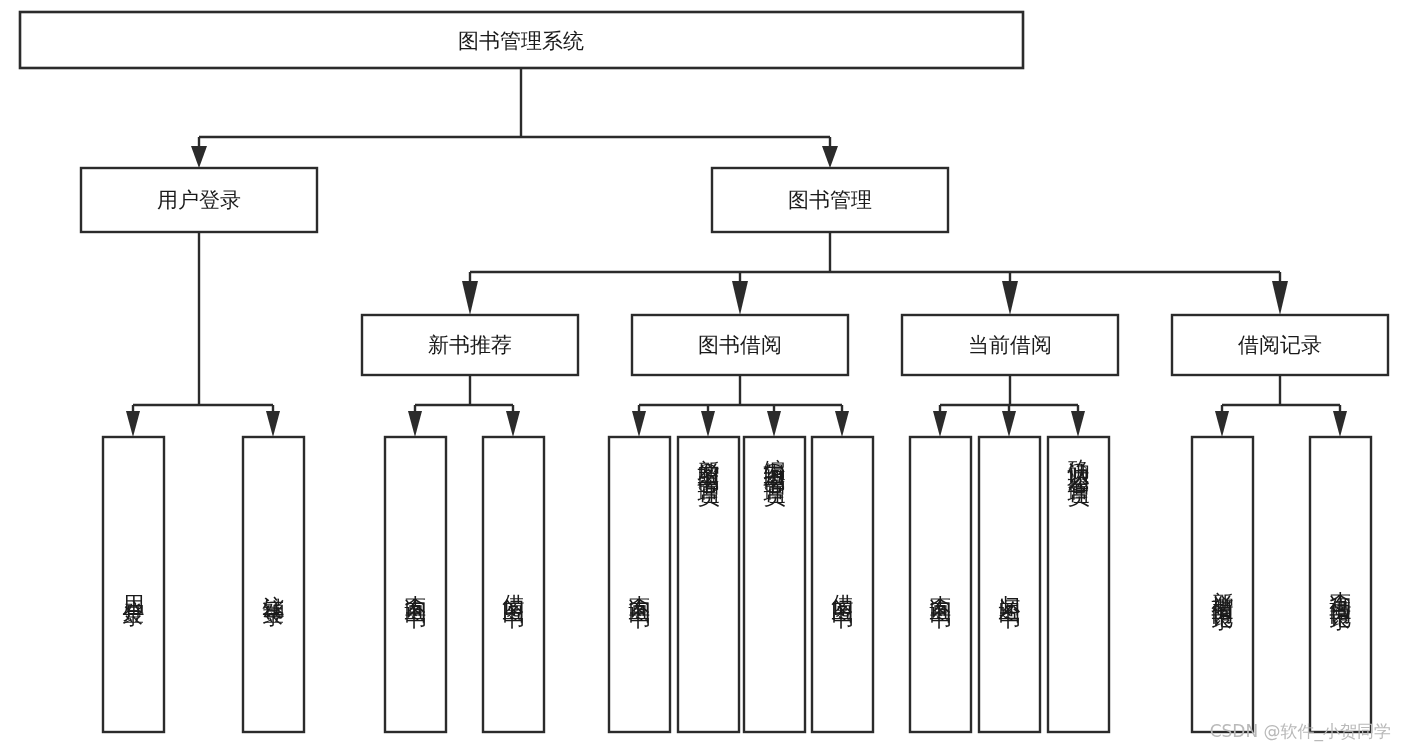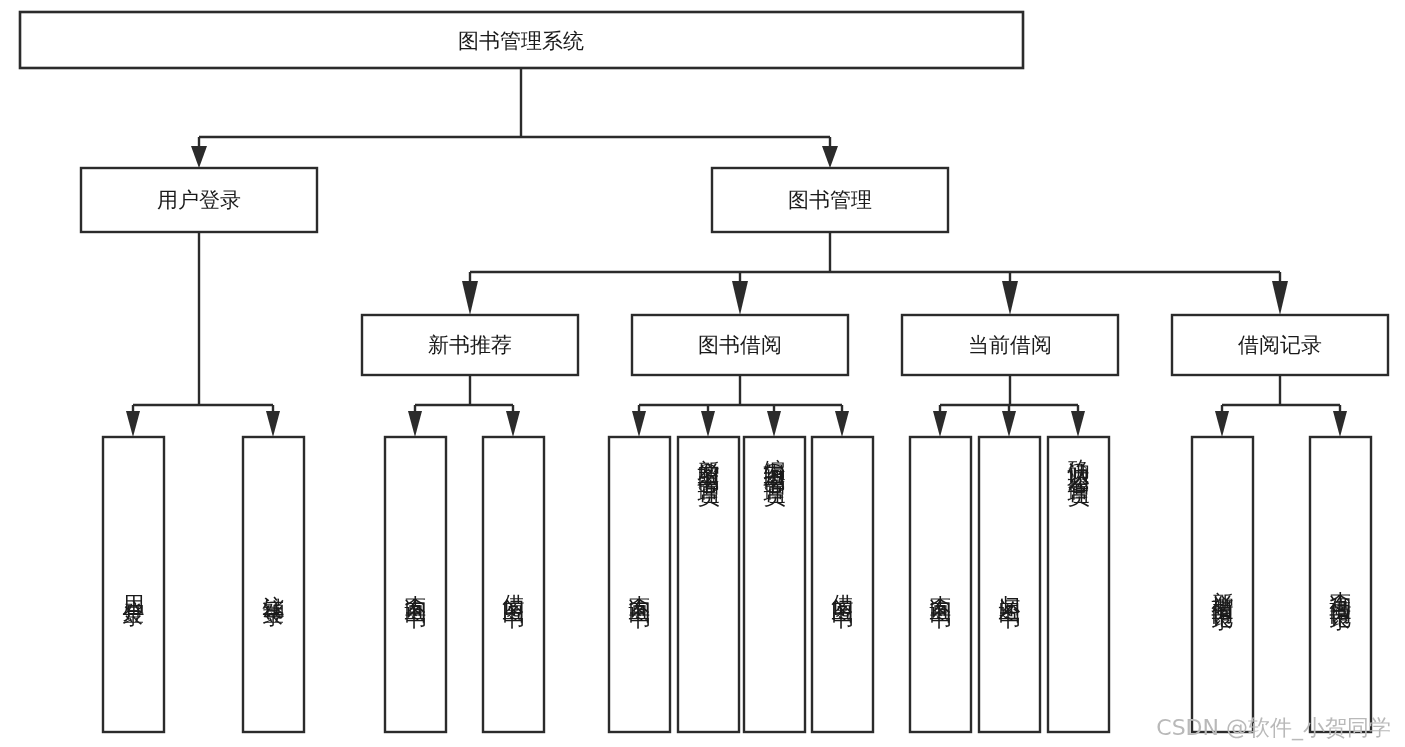--- a/index.html
+++ b/index.html
@@ -68,21 +68,21 @@
     line-height: 1;
     color: #1a1a1a;
     letter-spacing: 4px;
     white-space: nowrap;
   }
   .watermark {
     position: absolute;
     right: 14px;
     bottom: 4px;
     font-family: "DejaVu Sans", "Liberation Sans", sans-serif;
-    font-size: 22px;
+    font-size: 17px;
     color: #b9b9b9;
     white-space: nowrap;
     user-select: none;
   }
 </style>
 </head>
 <body>
 
 <div id="diagram-root">
 

